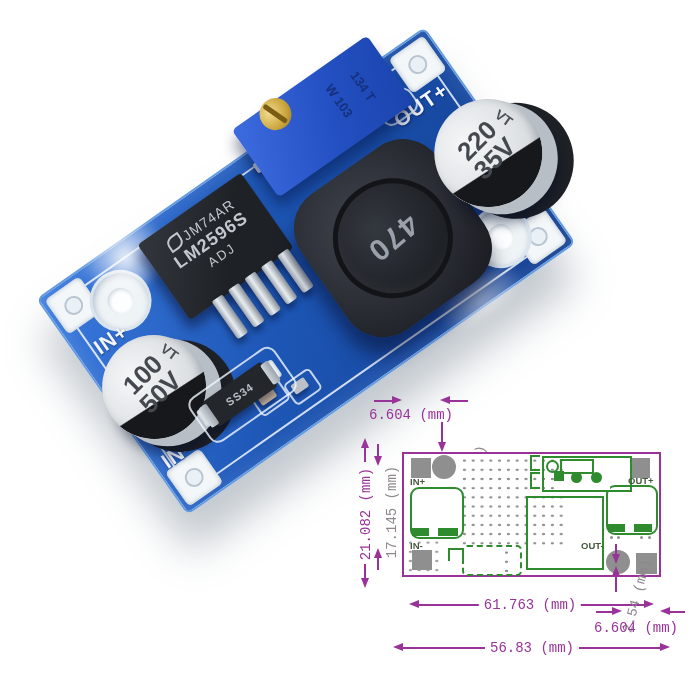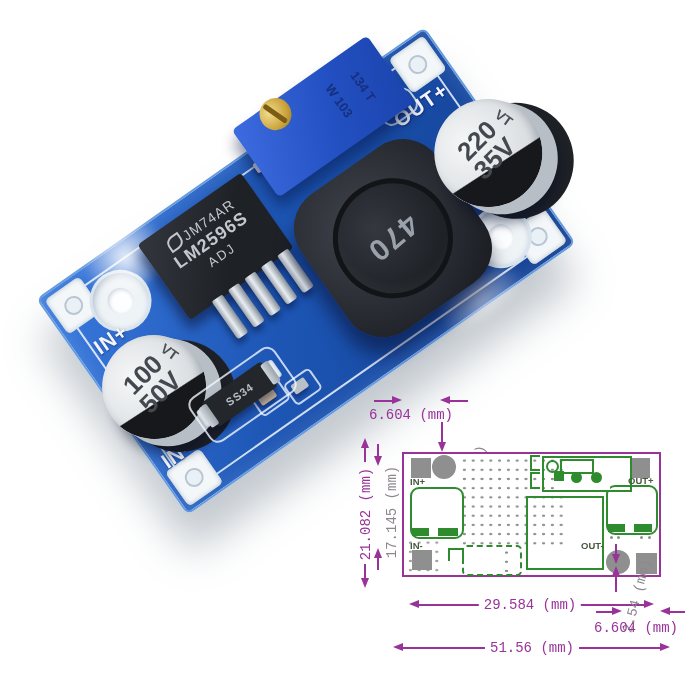--- a/index.html
+++ b/index.html
@@ -275,32 +275,32 @@
 
       <div class="plabel" style="left:6px;top:22px;">IN+</div>
       <div class="plabel" style="left:6px;top:86px;">IN-</div>
       <div class="plabel" style="left:224px;top:21px;">OUT+</div>
       <div class="plabel" style="left:177px;top:86px;">OUT-</div>
     </div>
 
     <div class="hl" style="left:68px;top:216px;width:226px;"></div>
     <div class="ah aL" style="left:59px;top:212px;"></div>
     <div class="ah aR" style="left:294px;top:212px;"></div>
-    <div class="dimlabel" style="left:180px;top:217px;">29.584 (mm)</div>
+    <div class="dimlabel" style="left:180px;top:217px;">61.763 (mm)</div>
 
     <div class="vl" style="left:265px;top:156px;height:10px;"></div>
     <div class="ah aD" style="left:262px;top:166px;"></div>
     <div class="vl" style="left:265px;top:186px;height:18px;"></div>
     <div class="ah aU" style="left:262px;top:178px;"></div>
     <div class="vtxt vtxt75 mut" style="left:287px;top:208px;">2.54 (mm)</div>
 
     <div class="hl" style="left:246px;top:223px;width:16px;"></div>
     <div class="ah aR" style="left:262px;top:219px;"></div>
     <div class="ah aL" style="left:310px;top:219px;"></div>
     <div class="hl" style="left:319px;top:223px;width:16px;"></div>
     <div class="abs" style="left:244px;top:232px;">6.604 (mm)</div>
 
     <div class="hl" style="left:52px;top:259px;width:258px;"></div>
     <div class="ah aL" style="left:43px;top:255px;"></div>
     <div class="ah aR" style="left:310px;top:255px;"></div>
-    <div class="dimlabel" style="left:182px;top:260px;">51.56 (mm)</div>
+    <div class="dimlabel" style="left:182px;top:260px;">56.83 (mm)</div>
   </div>
 </div>
 
 </body></html>

